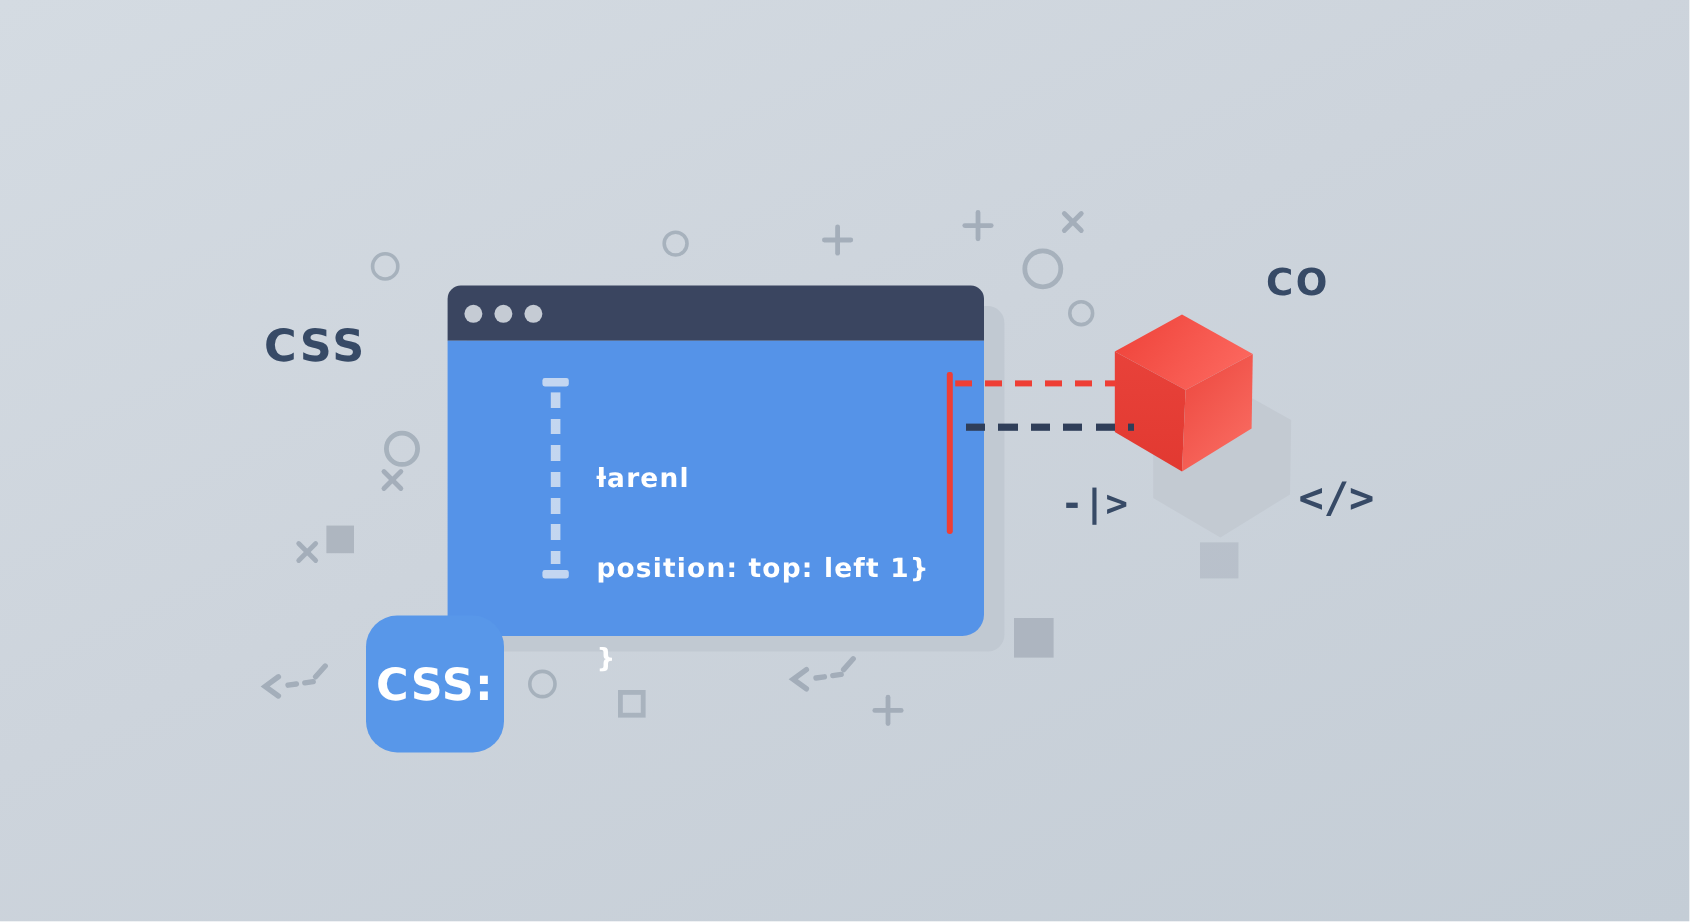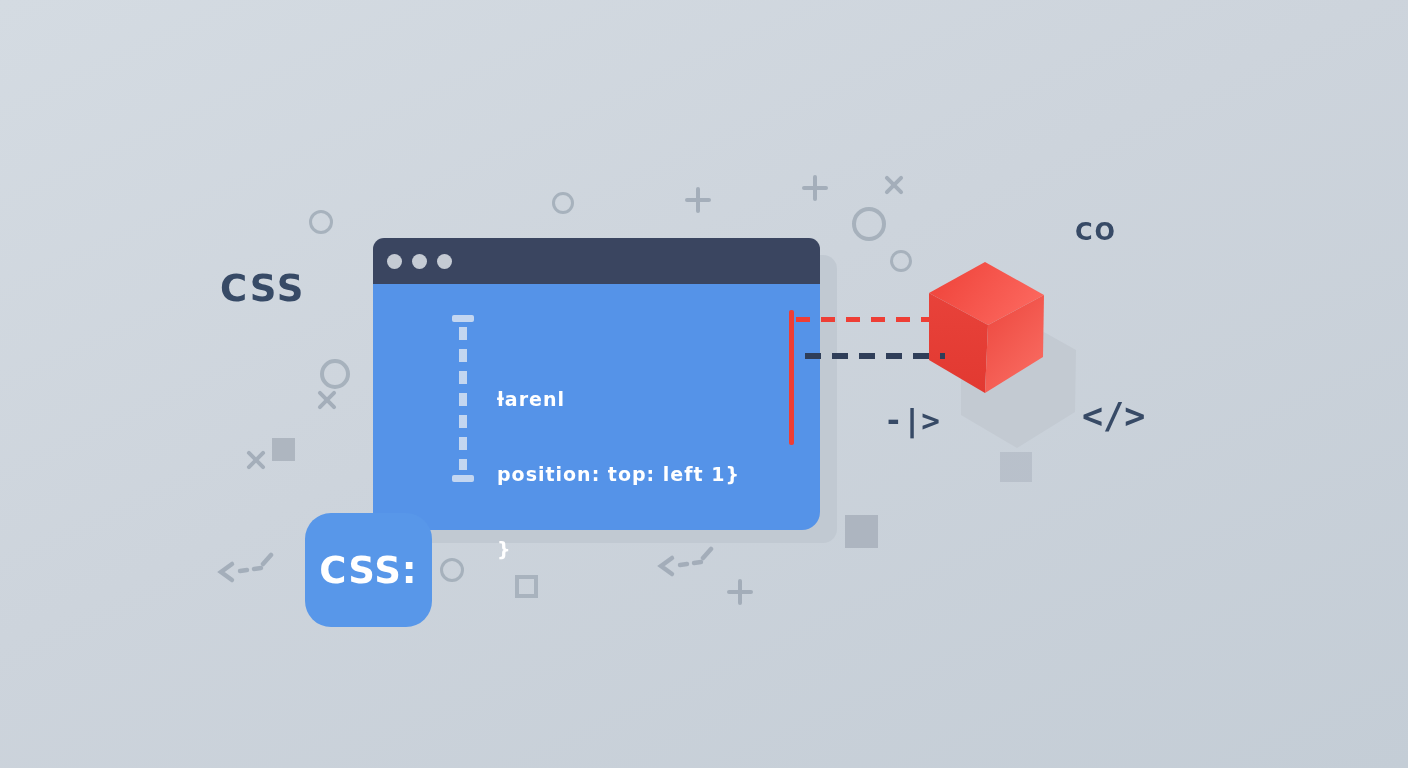--- a/index.html
+++ b/index.html
@@ -20,21 +20,21 @@
   .plus::before{left:0;top:11px;width:26px;height:4px;}
   .plus::after{left:11px;top:0;width:4px;height:26px;}
   .xmark{position:absolute;width:22px;height:22px;opacity:.8;}
   .xmark::before,.xmark::after{content:"";position:absolute;left:-1px;top:9px;width:24px;height:4px;background:#9aa5b2;border-radius:2px;}
   .xmark::before{transform:rotate(45deg);}
   .xmark::after{transform:rotate(-45deg);}
   .darrow{position:absolute;opacity:.8;}
   
   .navy-label{position:absolute;color:#374a66;font-weight:bold;}
   .lbl-css{left:220px;top:267px;font-size:37px;letter-spacing:2px;}
-  .lbl-co{left:1055px;top:218px;font-size:24px;letter-spacing:2px;margin-left:20px;}
+  .lbl-co{left:1055px;top:218px;font-size:31px;letter-spacing:2px;}
   .lbl-pipe{left:884px;top:402px;font-size:31px;font-family:"DejaVu Sans Mono","Liberation Mono",monospace;font-weight:bold;}
   .lbl-code-tag{left:1082px;top:396px;font-size:35px;font-family:"DejaVu Sans Mono","Liberation Mono",monospace;font-weight:bold;}
   
   .win-shadow{
     position:absolute;left:389px;top:255px;width:448px;height:288px;
     background:#c1c9d2;border-radius:14px;
   }
   .bwindow{position:absolute;left:373px;top:238px;width:447px;height:292px;border-radius:11px 11px 18px 6px;}
   .titlebar{
     position:absolute;left:0;top:0;width:100%;height:46px;
@@ -51,38 +51,38 @@
   .ruler .cap{position:absolute;left:0;width:22px;height:7px;background:rgba(223,231,242,.8);border-radius:2px;}
   .ruler .cap.top{top:0;}
   .ruler .cap.bot{bottom:0;}
   .ruler .line{
     position:absolute;left:7px;top:12px;bottom:12px;width:8px;
     background:repeating-linear-gradient(180deg,rgba(223,231,242,.8) 0 13px,transparent 13px 22px);
   }
   
   .codeblock{
     position:absolute;left:497px;top:337px;
-    color:#fff;font-weight:bold;font-size:19px;line-height:25px;
+    color:#fff;font-weight:bold;font-size:22px;line-height:25px;
     letter-spacing:1px;white-space:pre;
   }
   
   .red-vline{position:absolute;left:789px;top:310px;width:5px;height:135px;background:#ee3e35;border-radius:2px;}
   .red-dash{
     position:absolute;left:796px;top:317px;width:134px;height:5px;
     background:repeating-linear-gradient(90deg,#ee3e35 0 14px,transparent 14px 25px);
   }
   .navy-dash{
     position:absolute;left:805px;top:353px;width:140px;height:6px;
     background:repeating-linear-gradient(90deg,#2f3e59 0 16px,transparent 16px 27px);
   }
   
   .cube-svg{position:absolute;left:890px;top:245px;}
   
   .css-badge{
-    position:absolute;left:305px;top:513px;width:127px;height:114px;
+    position:absolute;left:305px;top:513px;width:115px;height:114px;
     background:#5897e9;border-radius:26px;
     display:flex;align-items:center;justify-content:center;
     color:#fff;font-weight:bold;font-size:37px;letter-spacing:1px;
   }
 </style>
 </head>
 <body>
 
 <div class="canvas">
 

